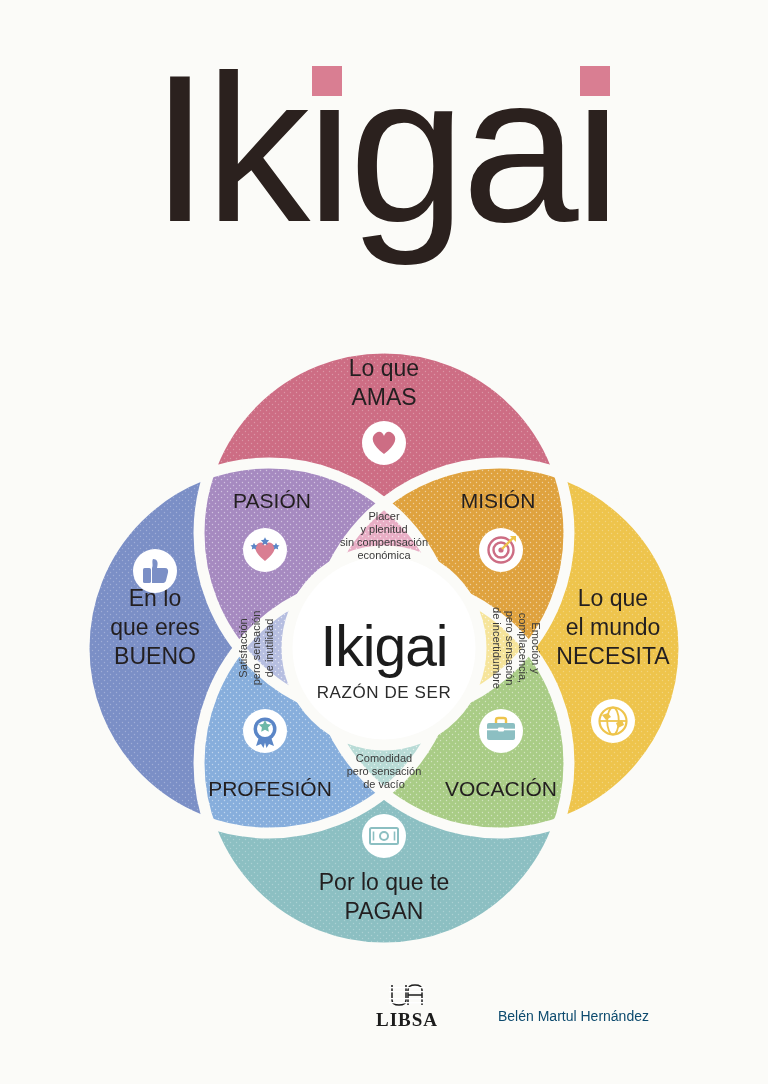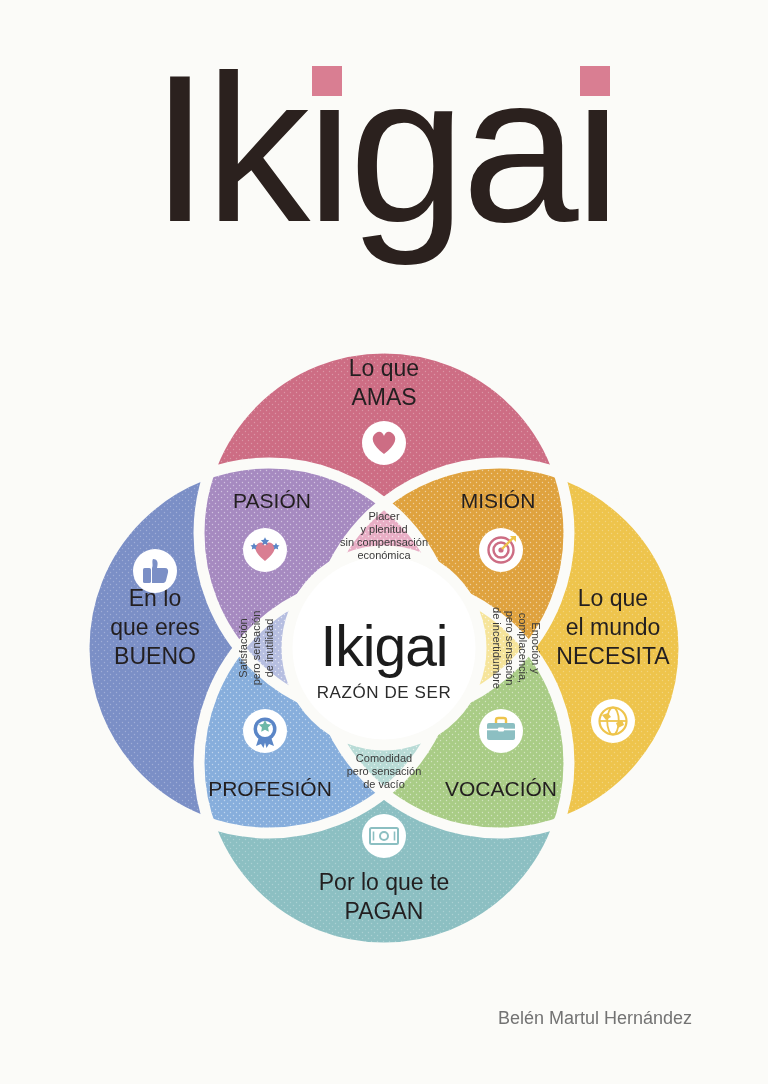--- a/index.html
+++ b/index.html
@@ -62,21 +62,21 @@
     position:absolute;left:352px;top:0;width:110px;text-align:center;
   }
   .pub-mark{height:26px;display:flex;align-items:flex-end;justify-content:center;}
   .pub-name{
     font-family:"Liberation Serif", serif;
     font-size:19px;letter-spacing:1px;color:#1c1c1c;font-weight:700;
     margin-top:1px;
   }
   .author{
     position:absolute;left:498px;top:26px;
-    font-size:18px;color:#737373;
+    font-size:14px;color:#0c4a6e;
     white-space:nowrap;
   }
 </style>
 </head>
 <body>
 
 <div id="cover">
 
   <div class="title-wrap">
     <div class="title">
@@ -314,16 +314,34 @@
       <g transform="translate(196,320) rotate(-90)">
         <text class="lbl inter-label" x="0" y="-13" text-anchor="middle">Satisfacción</text>
         <text class="lbl inter-label" x="0" y="0" text-anchor="middle">pero sensación</text>
         <text class="lbl inter-label" x="0" y="13" text-anchor="middle">de inutilidad</text>
       </g>
 
     </svg>
   </div>
 
   <div class="footer">
+    <div class="pub">
+      <div class="pub-mark">
+        <svg width="46" height="26" viewBox="0 0 46 26" xmlns="http://www.w3.org/2000/svg">
+          <g fill="none" stroke="#1c1c1c" stroke-width="1.5">
+            <path d="M8,3 L8,18 Q8,23 15,23 Q22,23 22,18 L22,3"></path>
+            <path d="M24,23 L24,8 Q24,3 31,3 Q38,3 38,8 L38,23"></path>
+            <path d="M24,13 L38,13"></path>
+          </g>
+          <g fill="#ffffff">
+            <rect x="5" y="5" width="36" height="1.4"></rect>
+            <rect x="5" y="9" width="36" height="1.4"></rect>
+            <rect x="5" y="16" width="36" height="1.4"></rect>
+            <rect x="5" y="20" width="36" height="1.4"></rect>
+          </g>
+        </svg>
+      </div>
+      <div class="pub-name">LIBSA</div>
+    </div>
     <div class="author">Belén Martul Hernández</div>
   </div>
 
 </div>
 
 </body></html>

